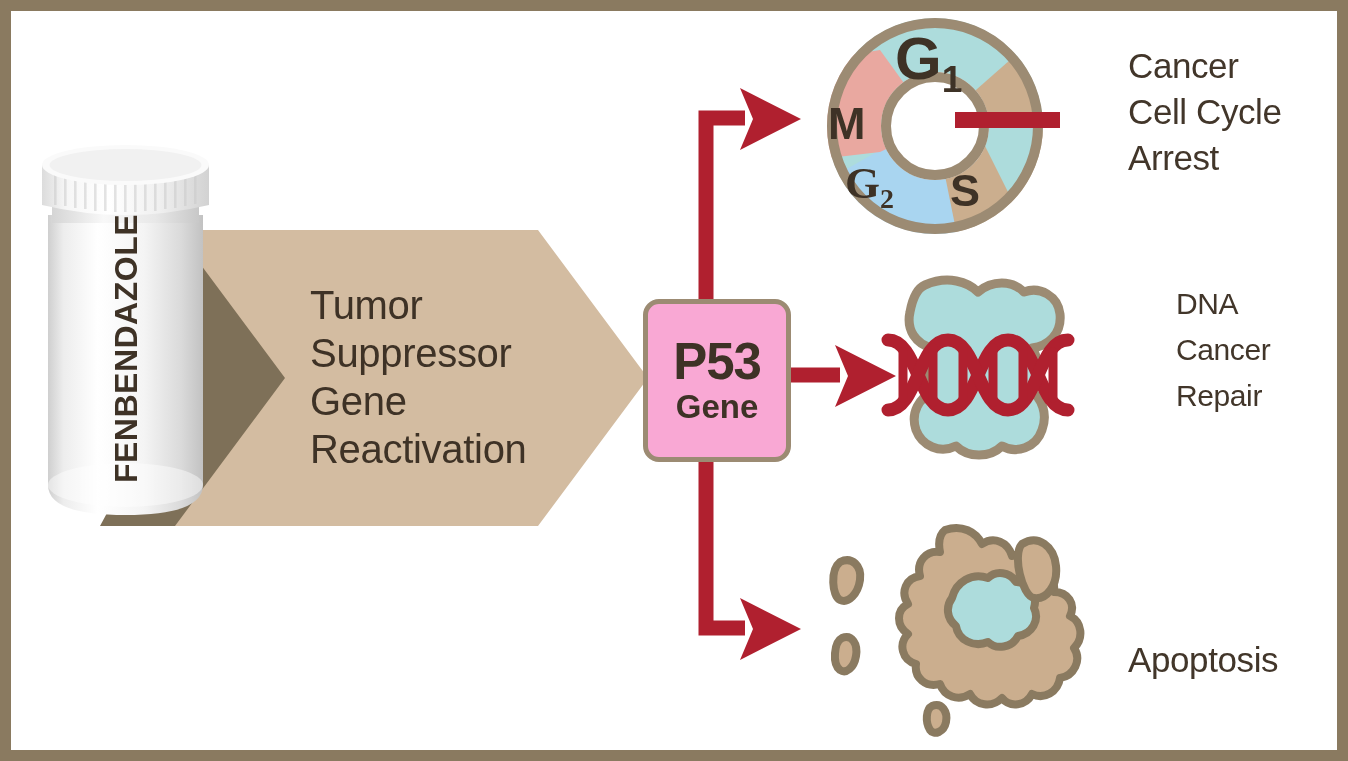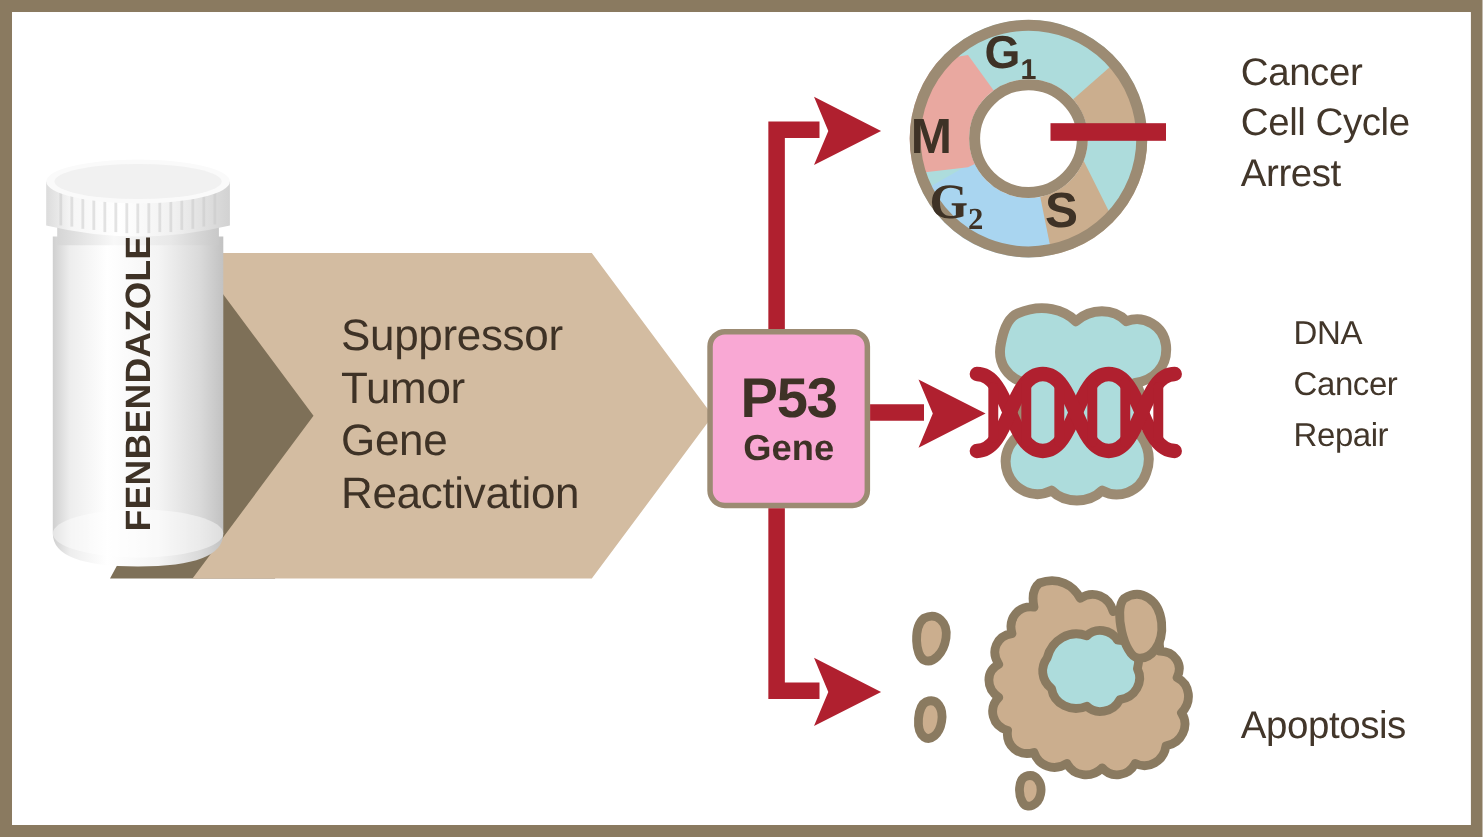--- a/index.html
+++ b/index.html
@@ -62,42 +62,42 @@
   #label-arrest{left:1128px;top:43px;width:215px;font-size:35px;line-height:46px;}
   #label-dna{left:1176px;top:281px;width:215px;font-size:30px;line-height:46px;}
   #label-apop{left:1128px;top:637px;width:215px;font-size:35px;line-height:46px;}
 
   
   .cyc-letter{
     position:absolute;color:#3E3226;font-weight:bold;
     font-family:"Liberation Sans",sans-serif;
   }
   .cyc-letter .sub{font-size:0.62em;vertical-align:sub;}
-  #cyc-g1{left:895px;top:24px;font-size:42px;}
+  #cyc-g1{left:895px;top:24px;font-size:60px;}
   #cyc-m{left:828px;top:98px;font-size:45px;}
   #cyc-g2{left:845px;top:157px;font-size:45px;font-family:Liberation Serif, serif;}
   #cyc-s{left:950px;top:165px;font-size:45px;}
 </style>
 </head>
 <body>
 
 <div id="stage">
 
   <svg class="svg-layer" viewBox="0 0 1348 761">
 
     <path d="M 100 230 L 250 230 L 330 378 L 250 526 L 100 526 L 180 378 Z" fill="#7E7058"></path>
   </svg>
 
   <svg class="svg-layer" viewBox="0 0 1348 761">
     <path d="M 175 230 L 538 230 L 648 378 L 538 526 L 175 526 L 285 378 Z" fill="#D3BCA1"></path>
   </svg>
 
   <div class="chev-text">
+    <div>Tumor</div>
     <div>Suppressor</div>
-    <div>Tumor</div>
     <div>Gene</div>
     <div>Reactivation</div>
   </div>
 
   <svg id="bottle" viewBox="0 0 175 380">
     <defs>
       <linearGradient id="bodyGrad" x1="0" y1="0" x2="1" y2="0">
         <stop offset="0%" stop-color="#CFCFCF"></stop>
         <stop offset="10%" stop-color="#EDEDED"></stop>
         <stop offset="32%" stop-color="#FFFFFF"></stop>

